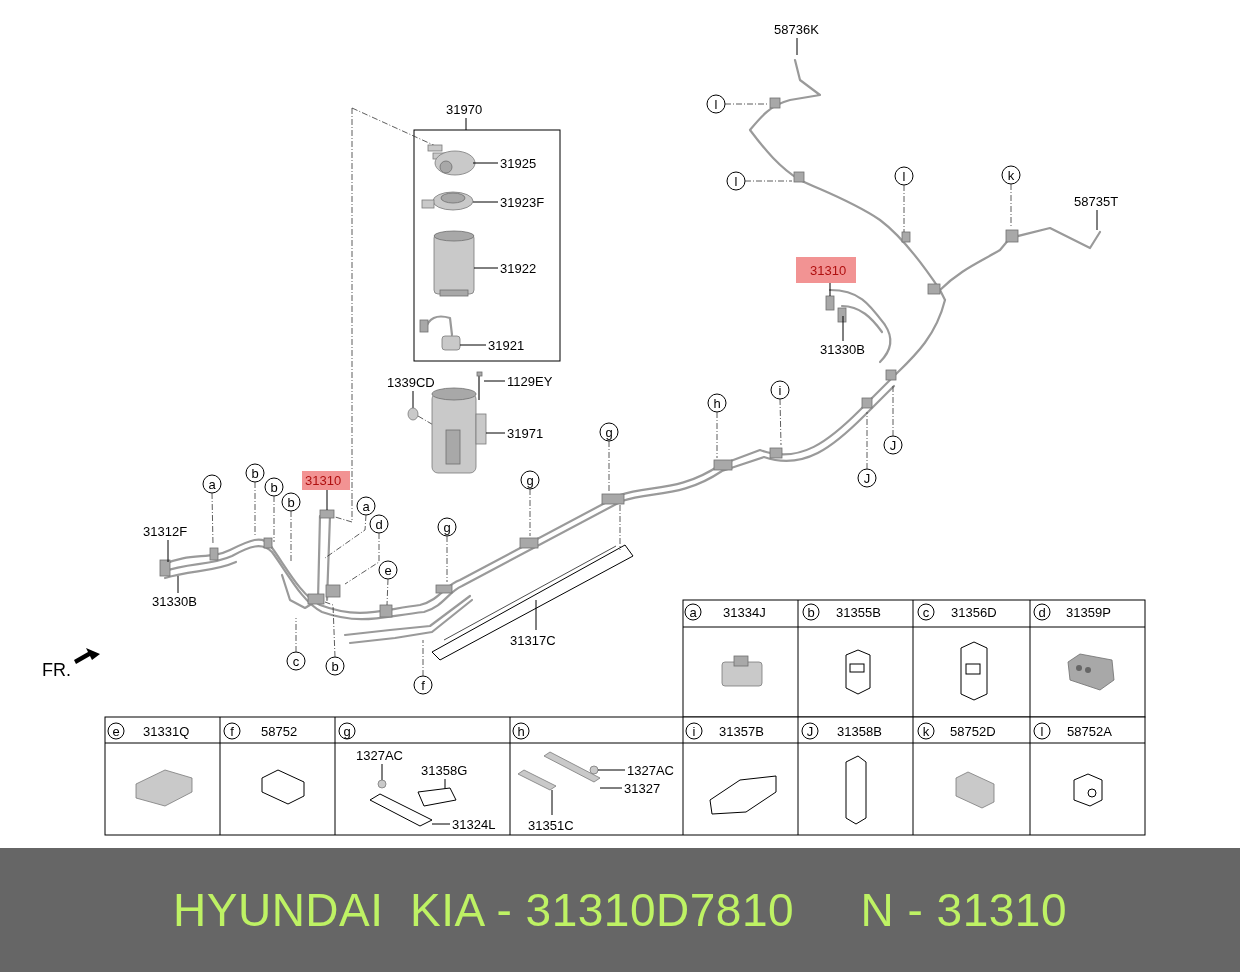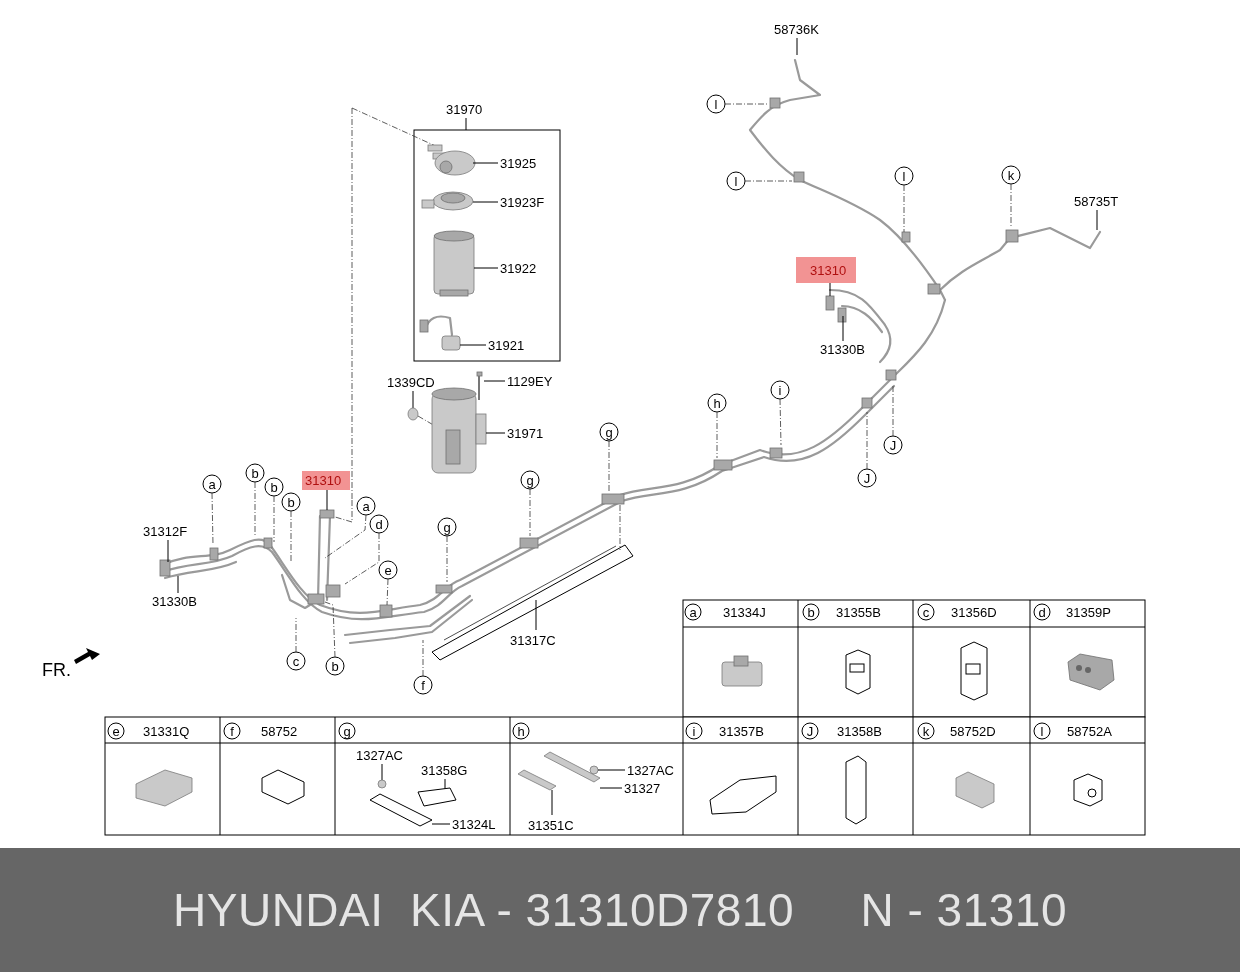--- a/index.html
+++ b/index.html
@@ -11,21 +11,21 @@
   .pipe { fill:none; stroke:#9a9a9a; stroke-width:2.2; stroke-linecap:round; stroke-linejoin:round; }
   .dash { fill:none; stroke:#333; stroke-width:0.8; stroke-dasharray:6 2 1 2; }
   .lead { stroke:#000; stroke-width:1; fill:none; }
   .part { fill:#c9c9c9; stroke:#7a7a7a; stroke-width:0.8; }
   .part-dk { fill:#a8a8a8; stroke:#6f6f6f; stroke-width:0.8; }
   .outline { fill:#fff; stroke:#000; stroke-width:1; }
   .hl { fill:#f08080; opacity:0.85; }
   .tbl-line { stroke:#000; stroke-width:1; }
   #banner { position:absolute; left:0; top:848px; width:1240px; height:124px; background:#666666;
             display:flex; align-items:center; justify-content:center; }
-  #banner span { color:#e5e5e5; font-family:"Liberation Sans", sans-serif; font-size:46px; letter-spacing:0.5px;
+  #banner span { color:#bef264; font-family:"Liberation Sans", sans-serif; font-size:46px; letter-spacing:0.5px;
                  white-space:pre; }
 </style>
 </head>
 <body>
 
 <svg id="diagram" viewBox="0 0 1240 848" xmlns="http://www.w3.org/2000/svg">
 
   <g>
     <text class="lbl" x="446" y="114">31970</text>
     <line class="lead" x1="466" y1="118" x2="466" y2="130"></line>

